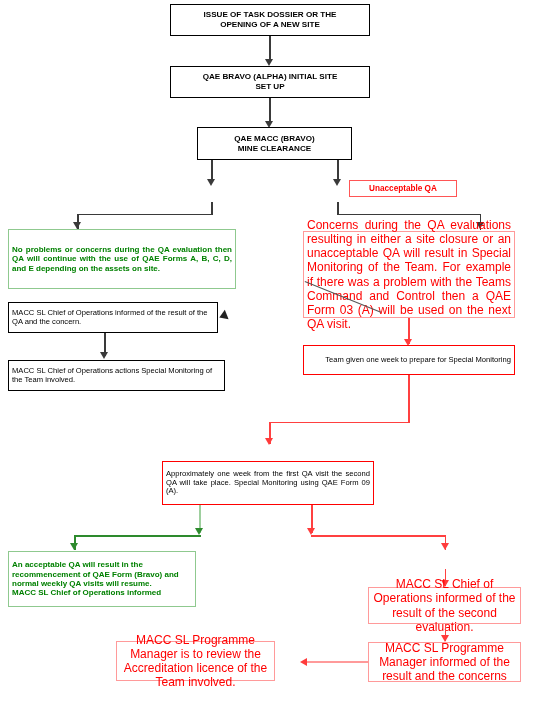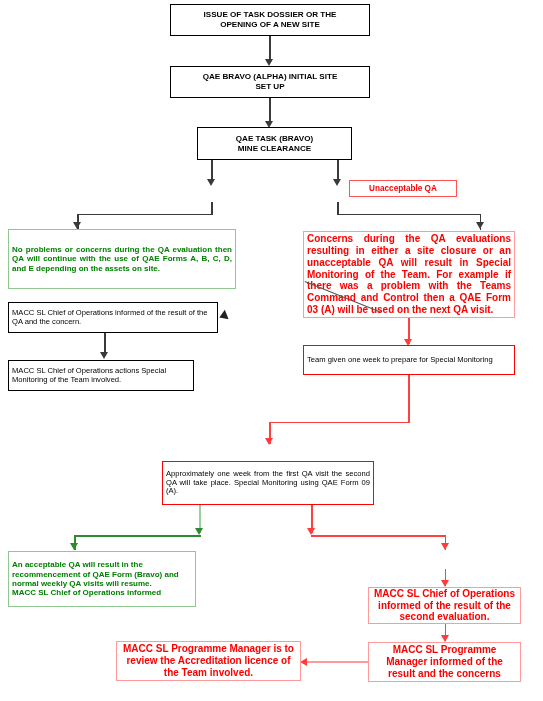--- a/index.html
+++ b/index.html
@@ -58,37 +58,37 @@
   }
   .grn-lbl {
     border: 1.4px solid #8fc98f;
     color: #008000;
     font-size: 8.2px;
     font-weight: bold;
   }
   .red {            
     border: 1.4px solid #ff9a9a;
     color: #ff0000;
-    font-size: 10px;
-    font-weight: bold;
+    font-size: 12px;
+    font-weight: normal;
   }
   .red-lbl {
     border: 1.4px solid #ff5555;
     color: #ff0000;
     font-size: 8.2px;
     font-weight: bold;
   }
   .red-blk {        
     border: 1.4px solid #ff0000;
     color: #000000;
     font-size: 7.6px;
     text-align: left;
     justify-content: flex-start;
   }
-  .red-blk .txt { text-align: left; }
+  .red-blk .txt { text-align: right; }
 
   .just .txt { text-align: justify; text-align-last: left; }
 
   
   .ln {
     position: absolute;
     background: #3a3a3a;
   }
   .ln.g { background: #2d8a2d; }
   .ln.r { background: #ff4040; }
@@ -138,21 +138,21 @@
 
   <div class="node hdr" style="left:170px; top:66px; width:200px; height:32px;">
     <span class="txt">QAE BRAVO (ALPHA) INITIAL SITE
 SET UP</span>
   </div>
 
   <div class="ln" style="left:269px; top:98px; width:1.6px; height:26px;"></div>
   <div class="arw down" style="left:265px; top:121px;"></div>
 
   <div class="node hdr" style="left:197px; top:127px; width:155px; height:33px;">
-    <span class="txt">QAE TASK (BRAVO)
+    <span class="txt">QAE MACC (BRAVO)
 MINE CLEARANCE</span>
   </div>
 
   <div class="ln" style="left:211px; top:160px; width:1.6px; height:22px;"></div>
   <div class="arw down" style="left:207px; top:179px;"></div>
   <div class="ln" style="left:211px; top:202px; width:1.6px; height:13px;"></div>
   <div class="ln" style="left:77px; top:213.5px; width:135px; height:1.6px;"></div>
   <div class="ln" style="left:77px; top:213.5px; width:1.6px; height:16px;"></div>
   <div class="arw down" style="left:73px; top:222px;"></div>
 
@@ -172,21 +172,21 @@
     <span class="txt">No problems or concerns during the QA evaluation then QA will continue with the use of QAE Forms A, B, C, D, and E depending on the assets on site.</span>
   </div>
 
   <div class="node blk" style="left:8px; top:302px; width:210px; height:31px;">
     <span class="txt">MACC SL Chief of Operations informed of the result of the QA and the concern.</span>
   </div>
 
   <div class="ln" style="left:104px; top:333px; width:1.6px; height:23px;"></div>
   <div class="arw down" style="left:100px; top:352px;"></div>
 
-  <div class="node blk" style="left:8px; top:360px; width:186px; height:31px;">
+  <div class="node blk" style="left:8px; top:360px; width:217px; height:31px;">
     <span class="txt">MACC SL Chief of Operations actions Special Monitoring of the Team involved.</span>
   </div>
 
   <div class="node red just" style="left:303px; top:231px; width:212px; height:87px;">
     <span class="txt">Concerns during the QA evaluations resulting in either a site closure or an unacceptable QA will result in Special Monitoring of the Team. For example if there was a problem with the Teams Command and Control then a QAE Form 03 (A) will be used on the next QA visit.</span>
   </div>
 
   <div class="diag" style="left:305px; top:281px; width:82px; transform:rotate(22deg);"></div>
   <div class="arw diag-head" style="left:219px; top:311px; transform:rotate(-22deg);"></div>
 
@@ -234,17 +234,17 @@
   <div class="ln r" style="left:444.5px; top:624px; width:1.6px; height:17px;"></div>
   <div class="arw down r" style="left:440.5px; top:635px;"></div>
 
   <div class="node red" style="left:368px; top:642px; width:153px; height:40px;">
     <span class="txt">MACC SL Programme Manager informed of the result and the concerns</span>
   </div>
 
   <div class="ln rl" style="left:306px; top:661px; width:62px; height:1.6px;"></div>
   <div class="arw left" style="left:300px; top:657.5px;"></div>
 
-  <div class="node red" style="left:116px; top:641px; width:185px; height:40px;">
+  <div class="node red" style="left:116px; top:641px; width:159px; height:40px;">
     <span class="txt">MACC SL Programme Manager is to review the Accreditation licence of the Team involved.</span>
   </div>
 
 </div>
 
 </body></html>

